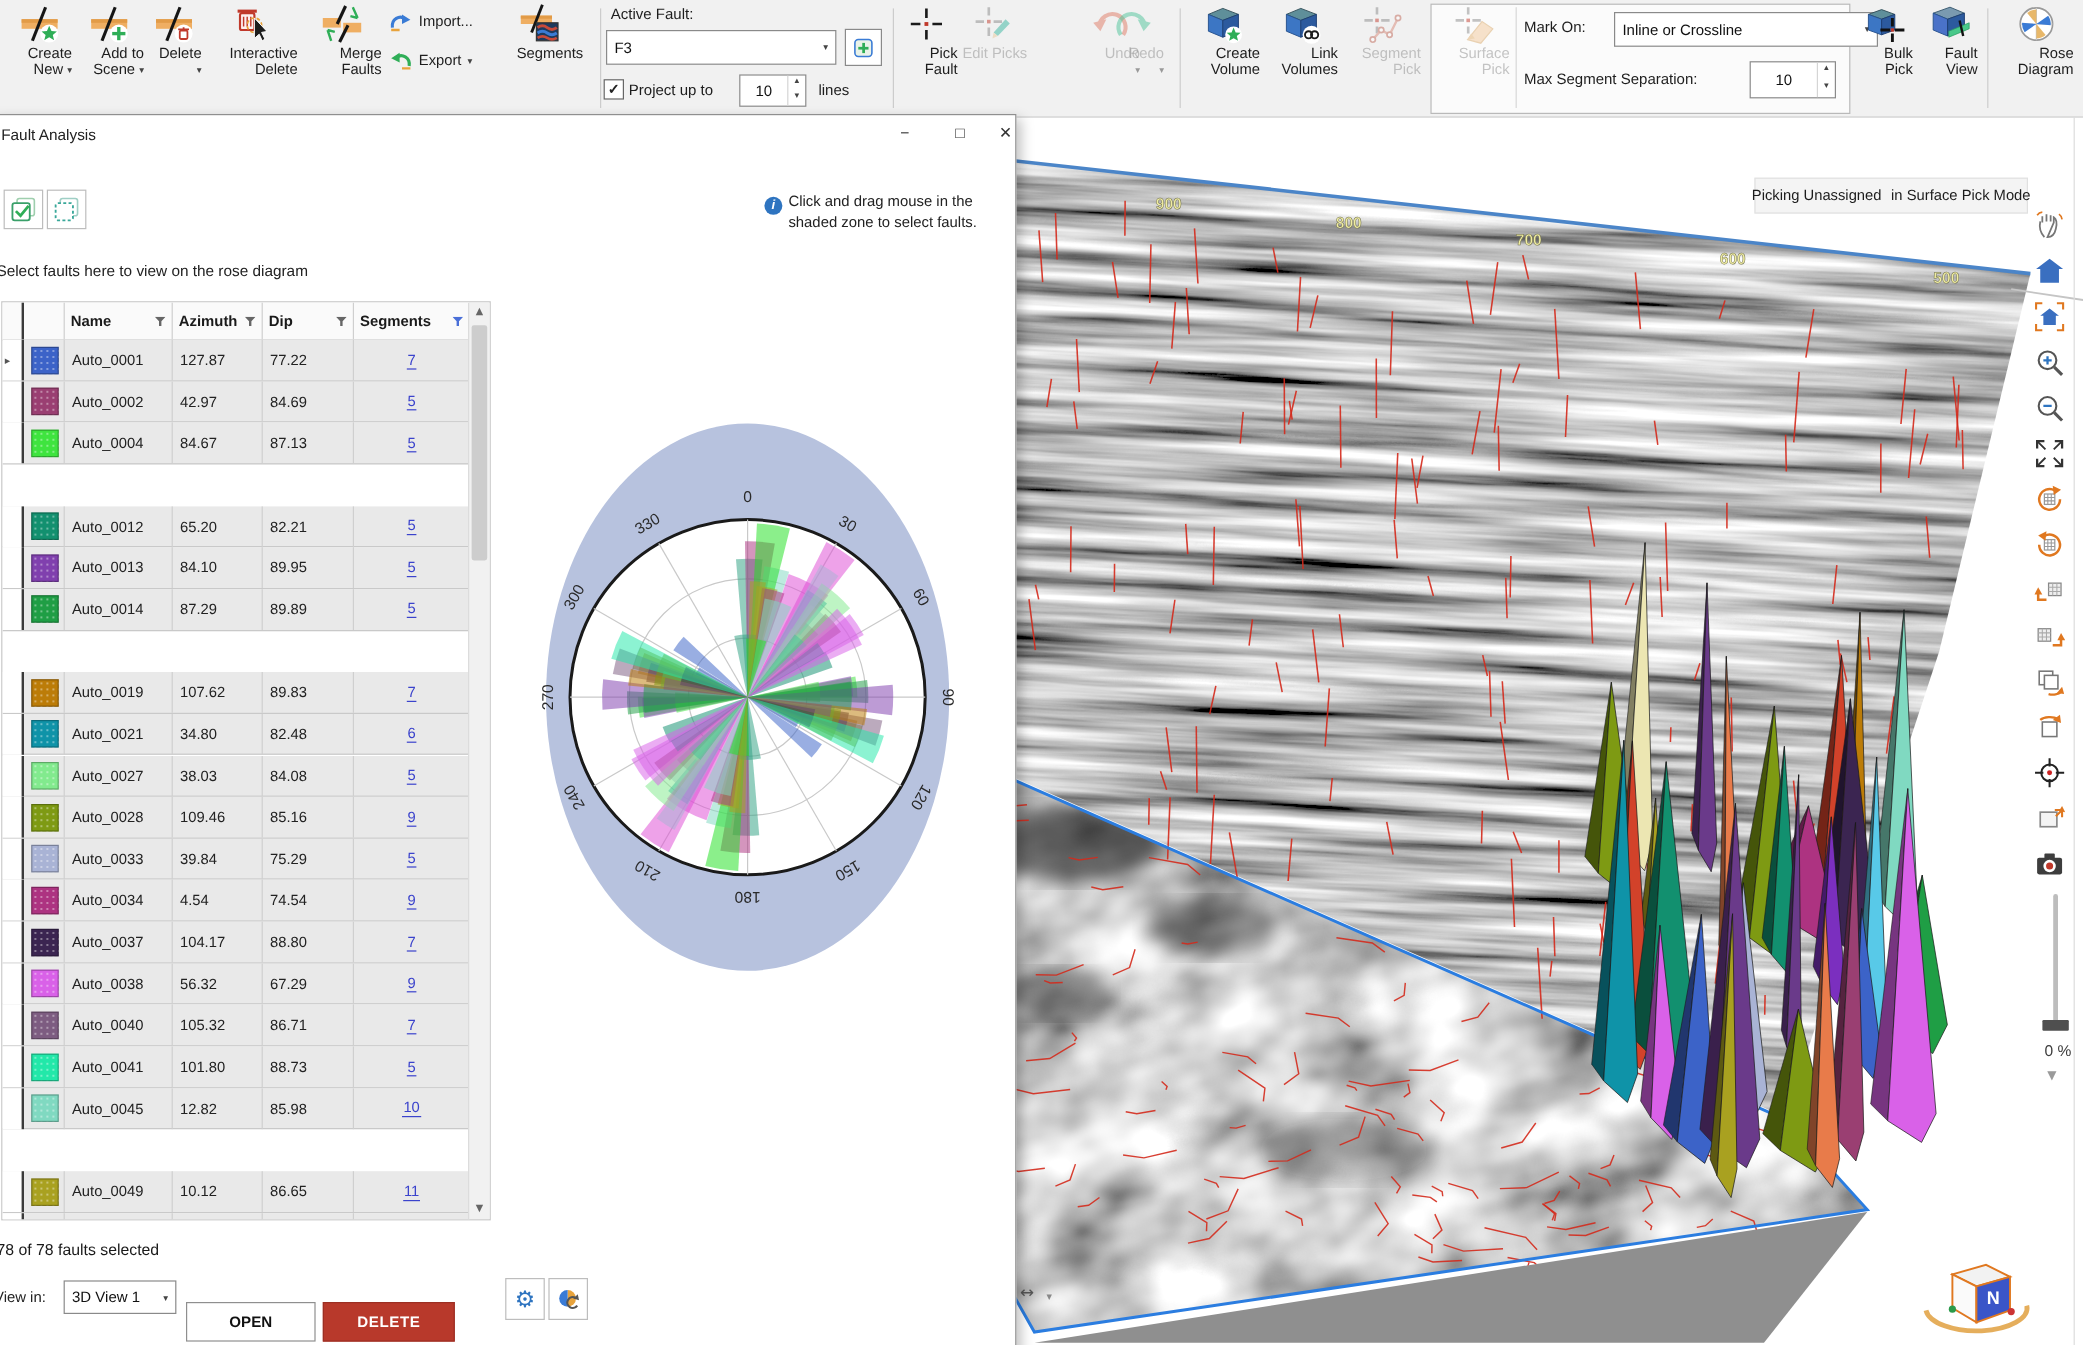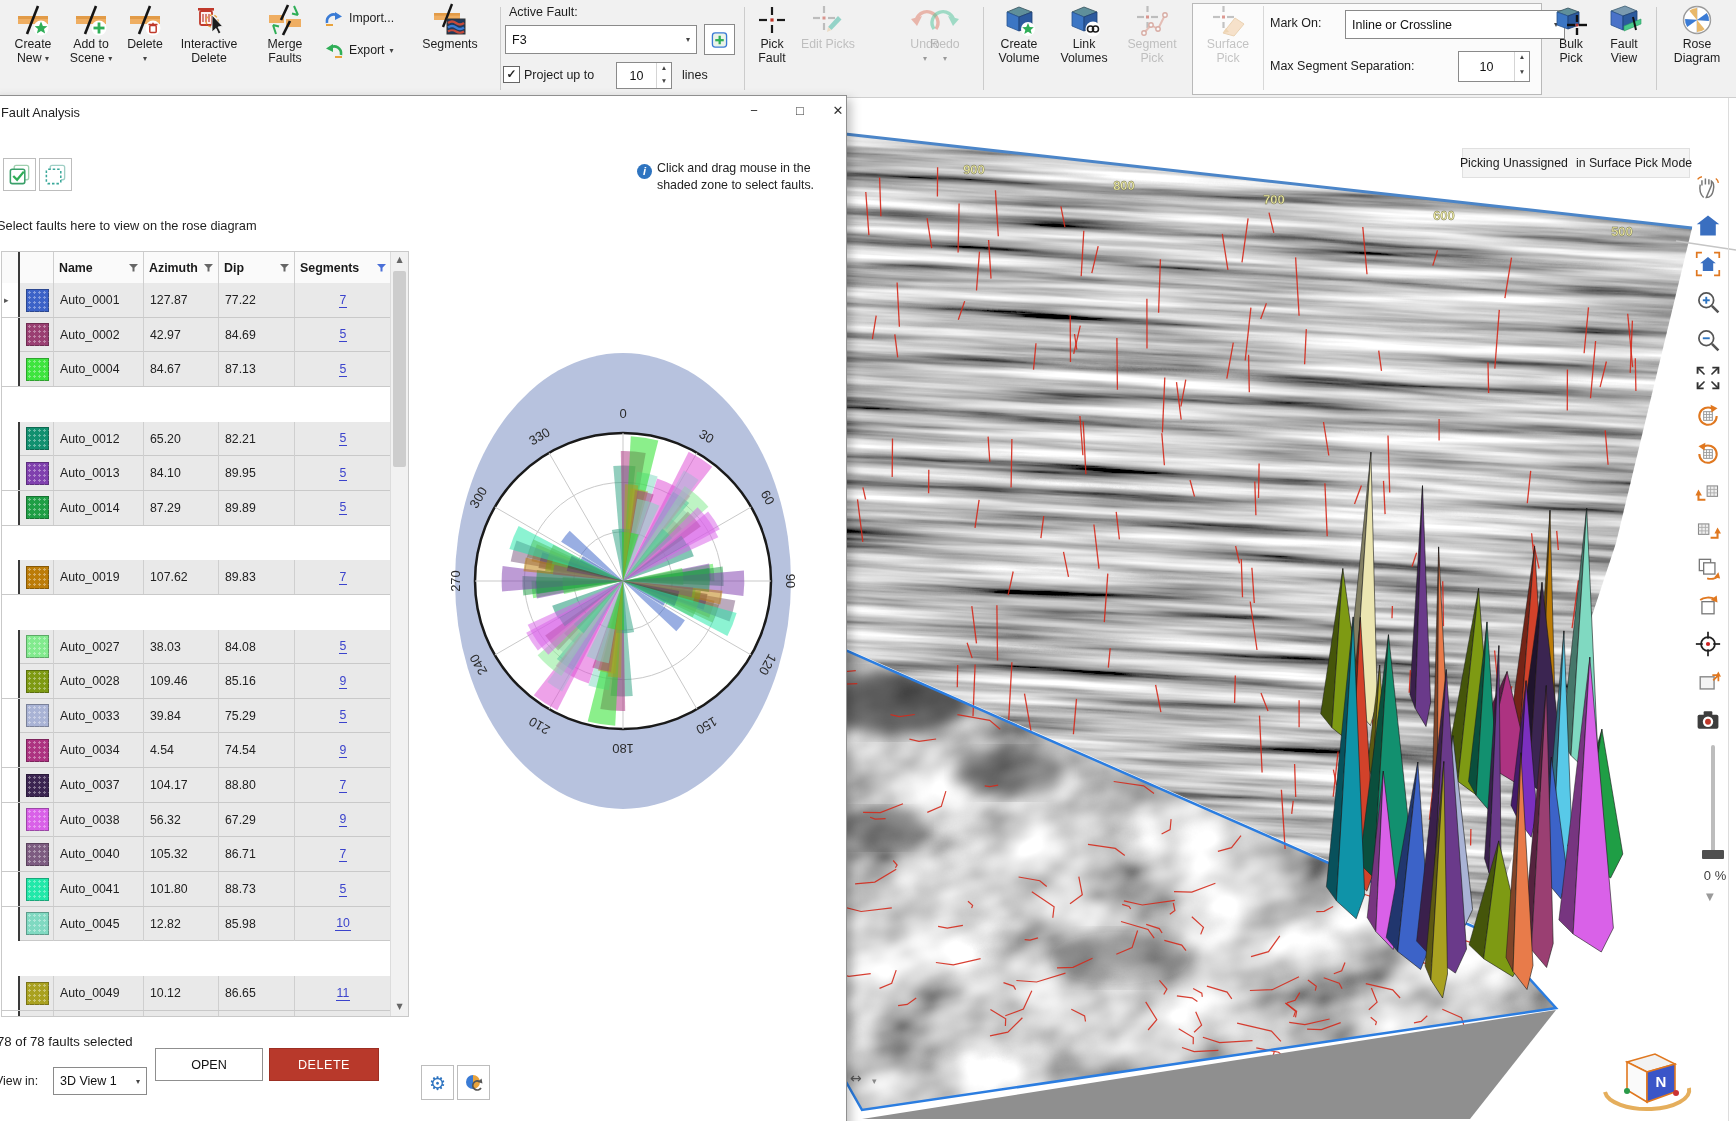--- a/index.html
+++ b/index.html
@@ -3,21 +3,21 @@
 <meta charset="utf-8">
 <style>
   html,body{margin:0;padding:0}
   body{width:1736px;height:1121px;position:relative;overflow:hidden;background:#ffffff;
        font-family:"Liberation Sans",sans-serif;-webkit-font-smoothing:antialiased}
   .glyph{font-family:"DejaVu Sans",sans-serif}
 
   
   #ribbon{position:absolute;left:0;top:0;width:1736px;height:97px;background:#f1f1f1;
           border-bottom:1px solid #cfcfcf;z-index:5}
-  .rb{position:absolute;top:3px;text-align:center;font-size:12.3px;color:#1d1d1d;line-height:1.13;cursor:default}
+  .rb{position:absolute;top:3px;text-align:right;font-size:12.3px;color:#1d1d1d;line-height:1.13;cursor:default}
   .rb svg.ric{display:block;margin:0 auto 1px auto;width:36px;height:34px}
   .arr{font-size:8px;color:#444;vertical-align:1px}
   .sep{position:absolute;top:7px;height:83px;width:1px;background:#ccc}
   .dis{opacity:.5;color:#8d8d8d}
   .rowbtn{position:absolute;font-size:12.3px;color:#1d1d1d;display:flex;align-items:center;gap:5px}
   .combo{position:absolute;background:#fff;border:1px solid #8a8a8a;font-size:12.5px;color:#111;
          display:flex;align-items:center;justify-content:space-between;padding:0 6px;box-sizing:border-box}
   .spin{position:absolute;background:#fff;border:1px solid #8a8a8a;font-size:12.5px;color:#111;
         display:flex;align-items:stretch;box-sizing:border-box}
   .spin .val{flex:1;display:flex;align-items:center;justify-content:center}
@@ -79,21 +79,21 @@
   .sw{width:23px;height:23px;border:1px solid rgba(0,0,0,.28);box-sizing:border-box;
       background-image:radial-gradient(circle,rgba(255,255,255,.38) 1px,transparent 1.2px);background-size:5px 5px}
   .seg{color:#3b43cc;border-bottom:1px solid #3b43cc;padding:0 1px;cursor:pointer}
   #vscroll{position:absolute;right:0;top:0;width:17px;height:764px;background:#f1f1f1;border-left:1px solid #dcdcdc}
   .sarr{position:absolute;left:0;width:17px;height:16px;font-size:8px;color:#666;text-align:center;line-height:16px;cursor:pointer}
   #sthumb{position:absolute;left:2px;top:19px;width:13px;height:196px;background:#cdcdcd;border-radius:2px;cursor:pointer}
 
   #dlg-status{position:absolute;left:4px;top:938px;font-size:13.2px;color:#1a1a1a}
   #viewin-lbl{position:absolute;left:2px;top:978px;font-size:12.4px;color:#222}
   #viewin-sel{left:60px;top:971px;width:94px;height:28px}
-  .dbtn{position:absolute;top:952px;height:33px;box-sizing:border-box;font-size:12.6px;font-weight:normal;
+  .dbtn{position:absolute;top:989px;height:33px;box-sizing:border-box;font-size:12.6px;font-weight:bold;
         display:flex;align-items:center;justify-content:center;cursor:pointer}
   #btn-open{left:162px;width:108px;background:#fff;border:1px solid #8f8f8f;color:#111}
   #btn-del{left:276px;width:110px;background:#b8392b;border:1px solid #9c2f23;color:#fff;letter-spacing:.5px}
   .sqbtn{position:absolute;top:969px;width:31px;height:33px;background:#fff;border:1px solid #bdbdbd;
          display:flex;align-items:center;justify-content:center;cursor:pointer}
   #btn-gear{left:428px;color:#2e74c0;font-size:19px}
   #btn-reset{left:464px}
 
   #rose-wrap{position:absolute;left:448px;top:250px;width:360px;height:470px}
 </style>
@@ -951,20 +951,32 @@
     <div class="c cc">
             <span class="sw" style="background-color:#bc7c08"></span>
           </div>
     <div class="c cn">Auto_0019</div>
     <div class="c ca">107.62</div>
     <div class="c cd">89.83</div>
     <div class="c cs">
             <span class="seg">7</span>
           </div>
   </div>
+        <div class="trow" style="top:311.8px">
+    <div class="c ci"></div>
+    <div class="c cc">
+            <span class="sw" style="background-color:#0f93a8"></span>
+          </div>
+    <div class="c cn">Auto_0021</div>
+    <div class="c ca">34.80</div>
+    <div class="c cd">82.48</div>
+    <div class="c cs">
+            <span class="seg">6</span>
+          </div>
+  </div>
         <div class="trow" style="top:346.5px">
     <div class="c ci"></div>
     <div class="c cc">
             <span class="sw" style="background-color:#82ea8e"></span>
           </div>
     <div class="c cn">Auto_0027</div>
     <div class="c ca">38.03</div>
     <div class="c cd">84.08</div>
     <div class="c cs">
             <span class="seg">5</span>

